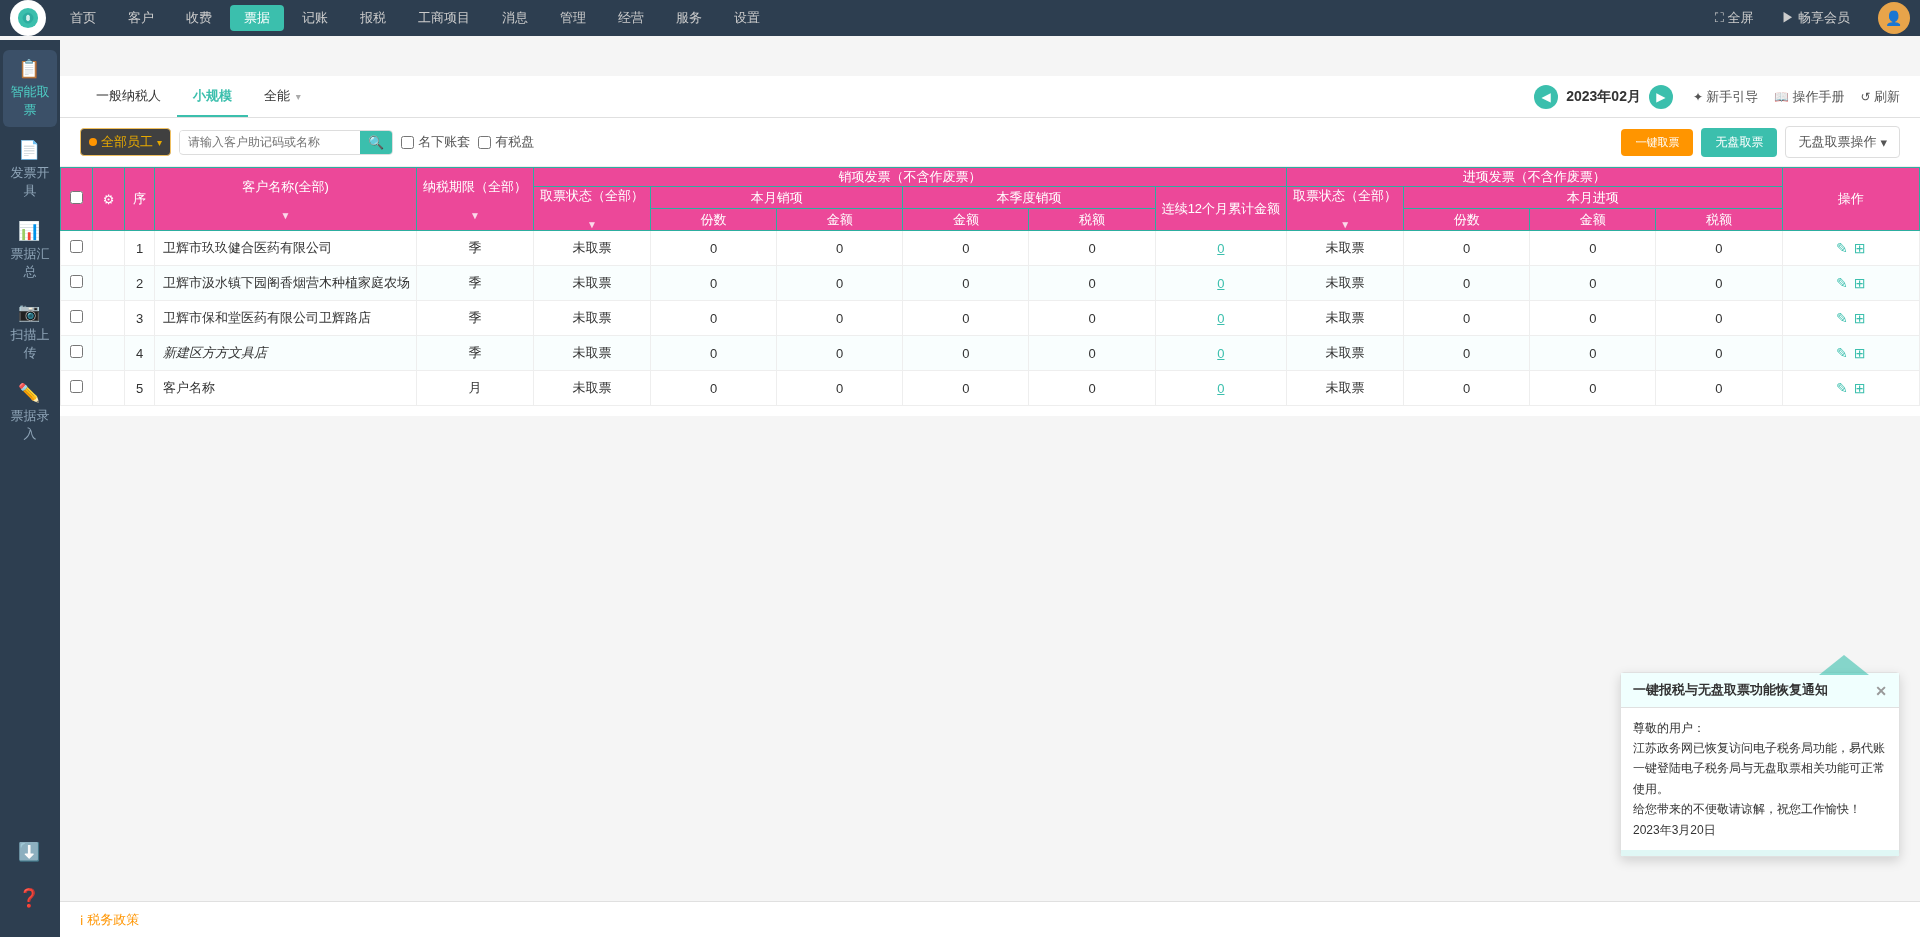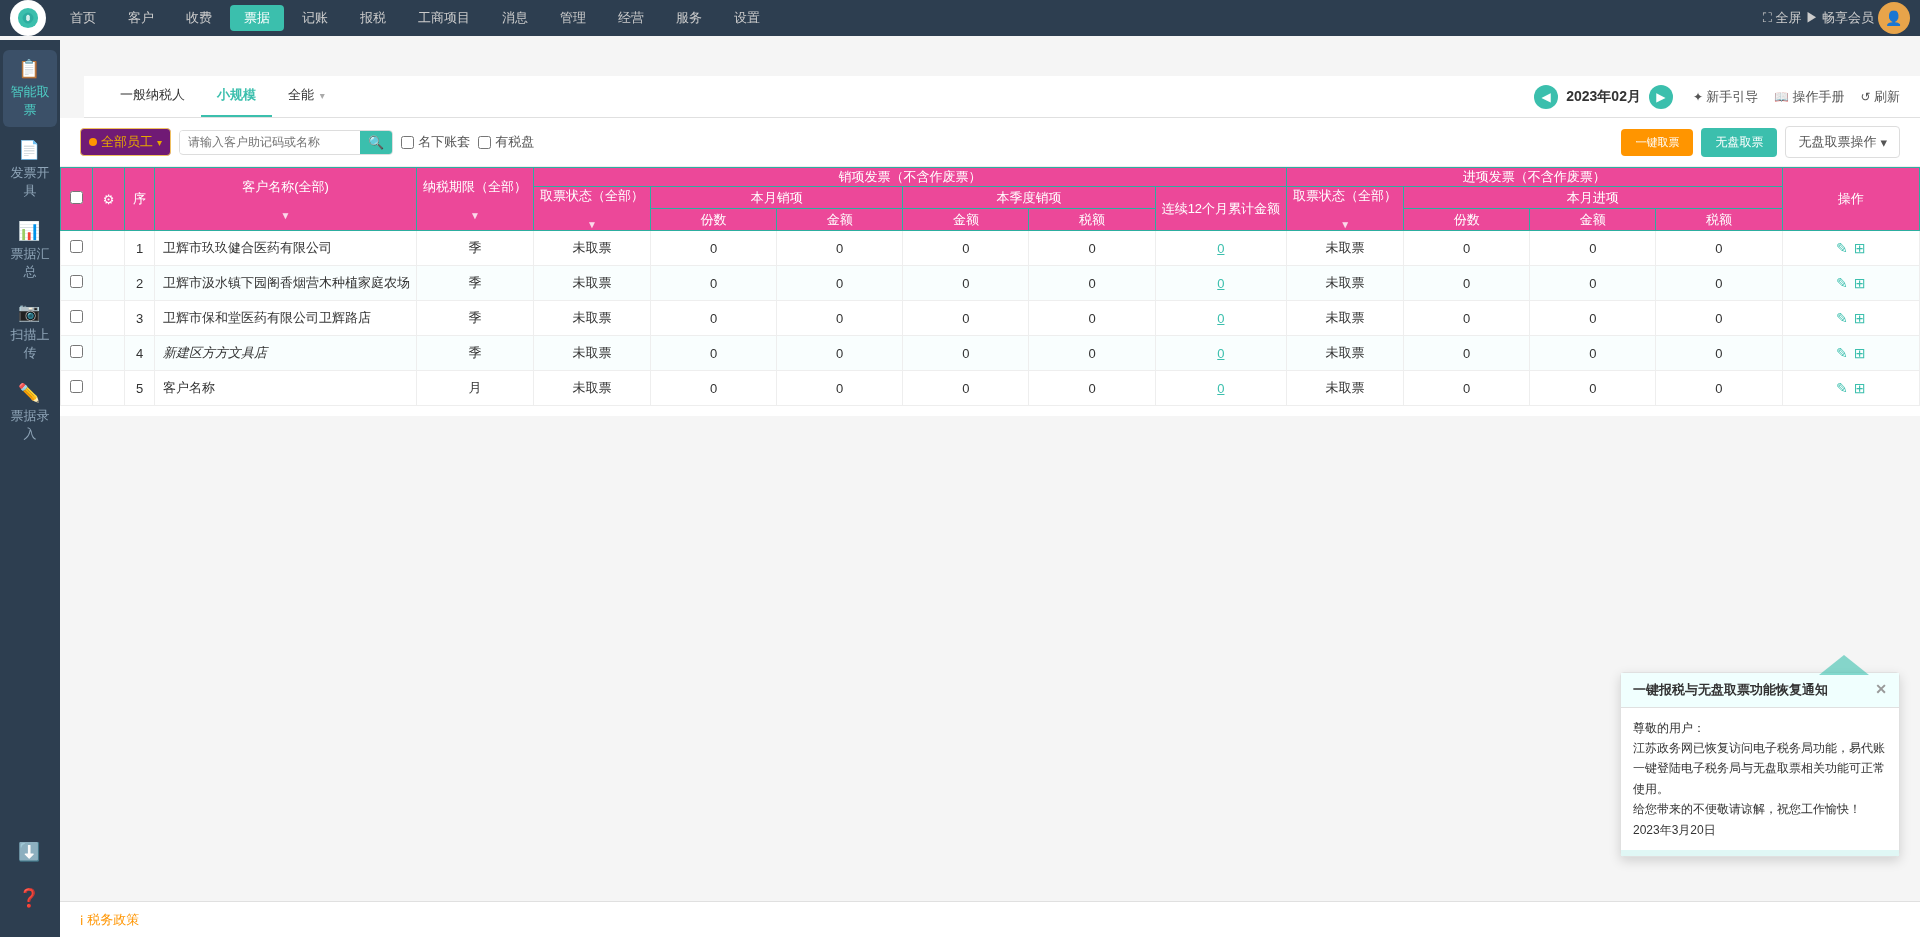--- a/index.html
+++ b/index.html
@@ -29,21 +29,21 @@
       color: #ccc;
       cursor: pointer;
       border-radius: 4px;
       font-size: 13px;
     }
     .top-nav .nav-item.active {
       background: #3bbfad;
       color: #fff;
     }
     .top-nav .nav-right {
-      display: flex; align-items: center; gap: 4px; color: #ccc; font-size: 12px; justify-content: space-between;
+      display: flex; align-items: center; gap: 28px; color: #ccc; font-size: 12px; justify-content: space-between;
     }
     .top-nav .nav-right span { cursor: pointer; }
     .top-nav .avatar {
       width: 32px; height: 32px; border-radius: 50%;
       background: #e8a44a;
       display: flex; align-items: center; justify-content: center;
       color: #fff; font-size: 14px; cursor: pointer;
     }
 
     
@@ -85,24 +85,24 @@
       margin-left: 60px;
       margin-top: 40px;
       padding: 0;
     }
 
     
     .sub-tab-bar {
       background: #fff;
       border-bottom: 1px solid #e0e0e0;
       display: flex;
+      align-items: center;
       padding: 0 20px;
       height: 42px;
       gap: 0;
-      margin-left: 24px;
     }
     .sub-tab {
       padding: 10px 16px;
       color: #333;
       cursor: pointer;
       border-bottom: 2px solid transparent;
       font-size: 13px;
     }
     .sub-tab.active {
       color: #3bbfad;
@@ -131,21 +131,21 @@
     
     .toolbar {
       background: #fff;
       padding: 8px 20px;
       display: flex;
       align-items: center;
       gap: 8px;
       border-bottom: 1px solid #eee;
     }
     .toolbar .filter-select {
-      background: #701a75;
+      background: #404040;
       border: 1px solid #f0c060;
       padding: 4px 8px;
       border-radius: 4px;
       cursor: pointer;
       display: flex; align-items: center; gap: 4px;
       font-size: 12px; color: #e6a800;
     }
     .toolbar .search-box {
       display: flex; align-items: center;
       border: 1px solid #ddd;
@@ -240,21 +240,21 @@
       background: #fff;
       border: 1px solid #e0e0e0;
       border-radius: 4px;
       box-shadow: 0 4px 12px rgba(0,0,0,0.15);
       z-index: 200;
     }
     .notification-header {
       background: #f0fffe;
       padding: 8px 12px;
       border-bottom: 1px solid #e0e0e0;
-      display: flex; align-items: flex-start; justify-content: space-between;
+      display: flex; align-items: flex-end; justify-content: space-between;
       font-size: 12px; font-weight: bold; color: #333;
     }
     .notification-body {
       padding: 10px 12px;
       font-size: 12px;
       color: #333;
       line-height: 1.7;
       max-height: 160px;
       overflow-y: auto;
     }

